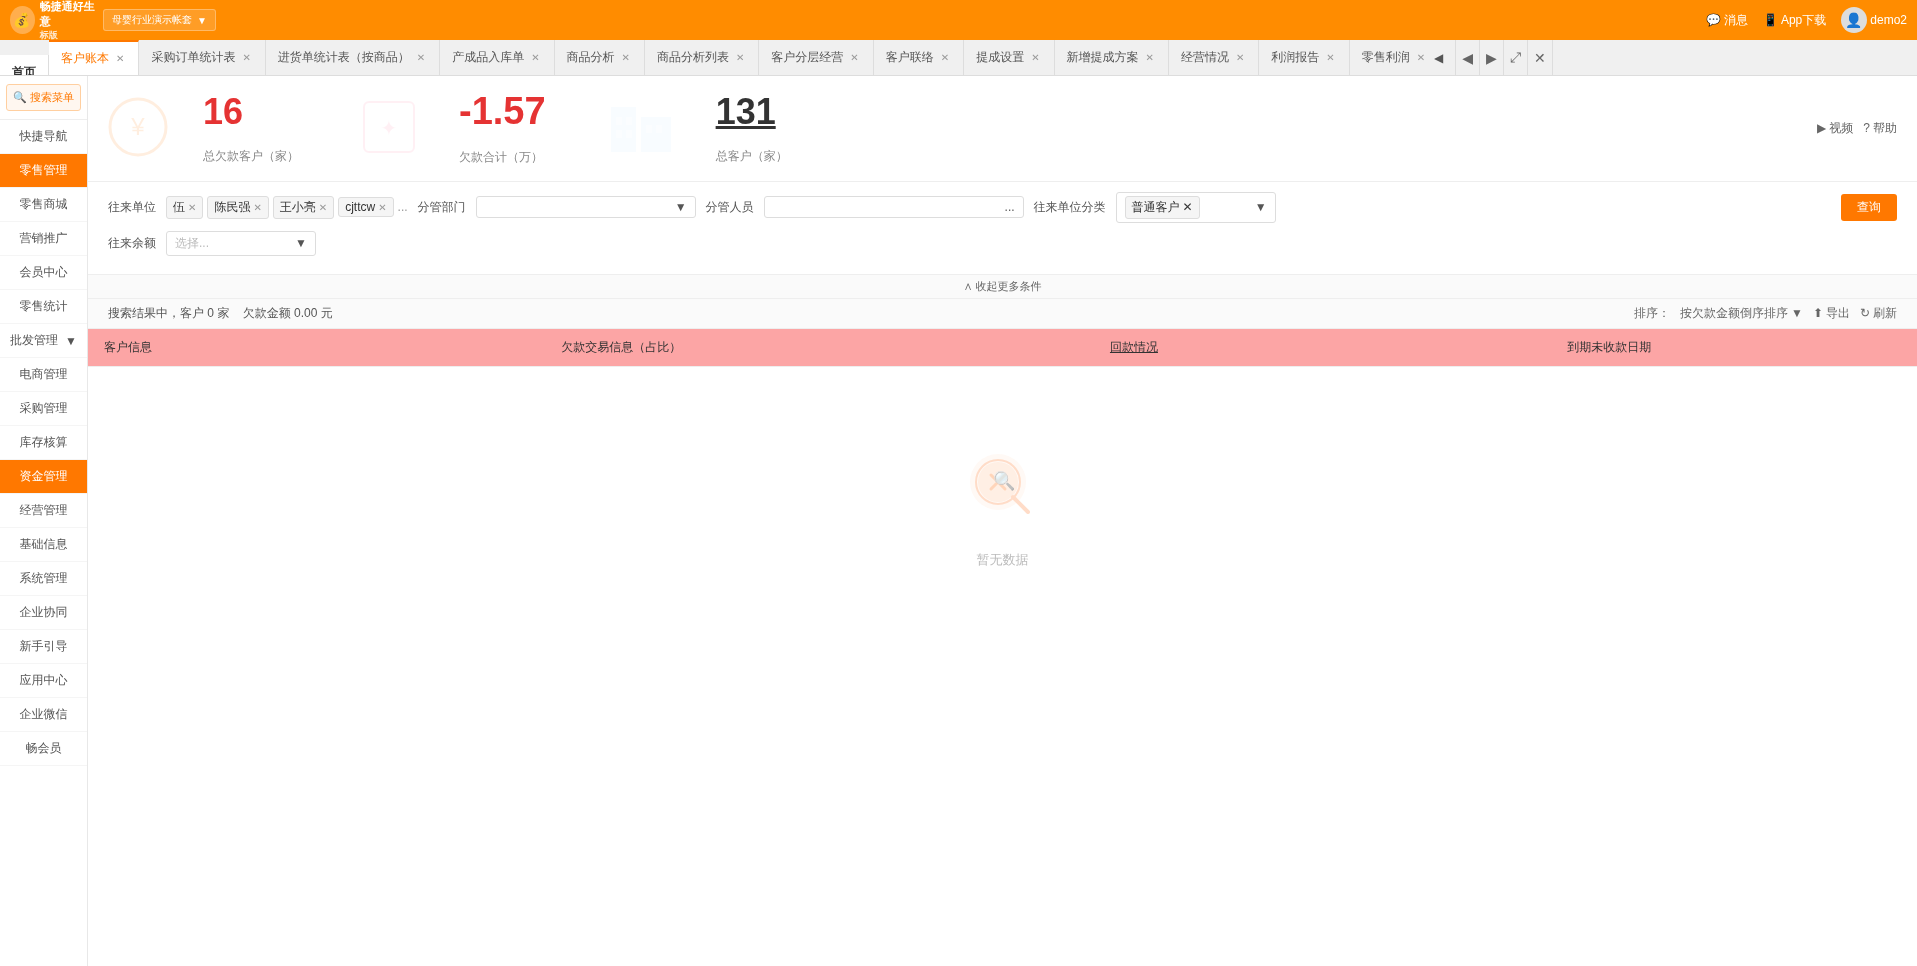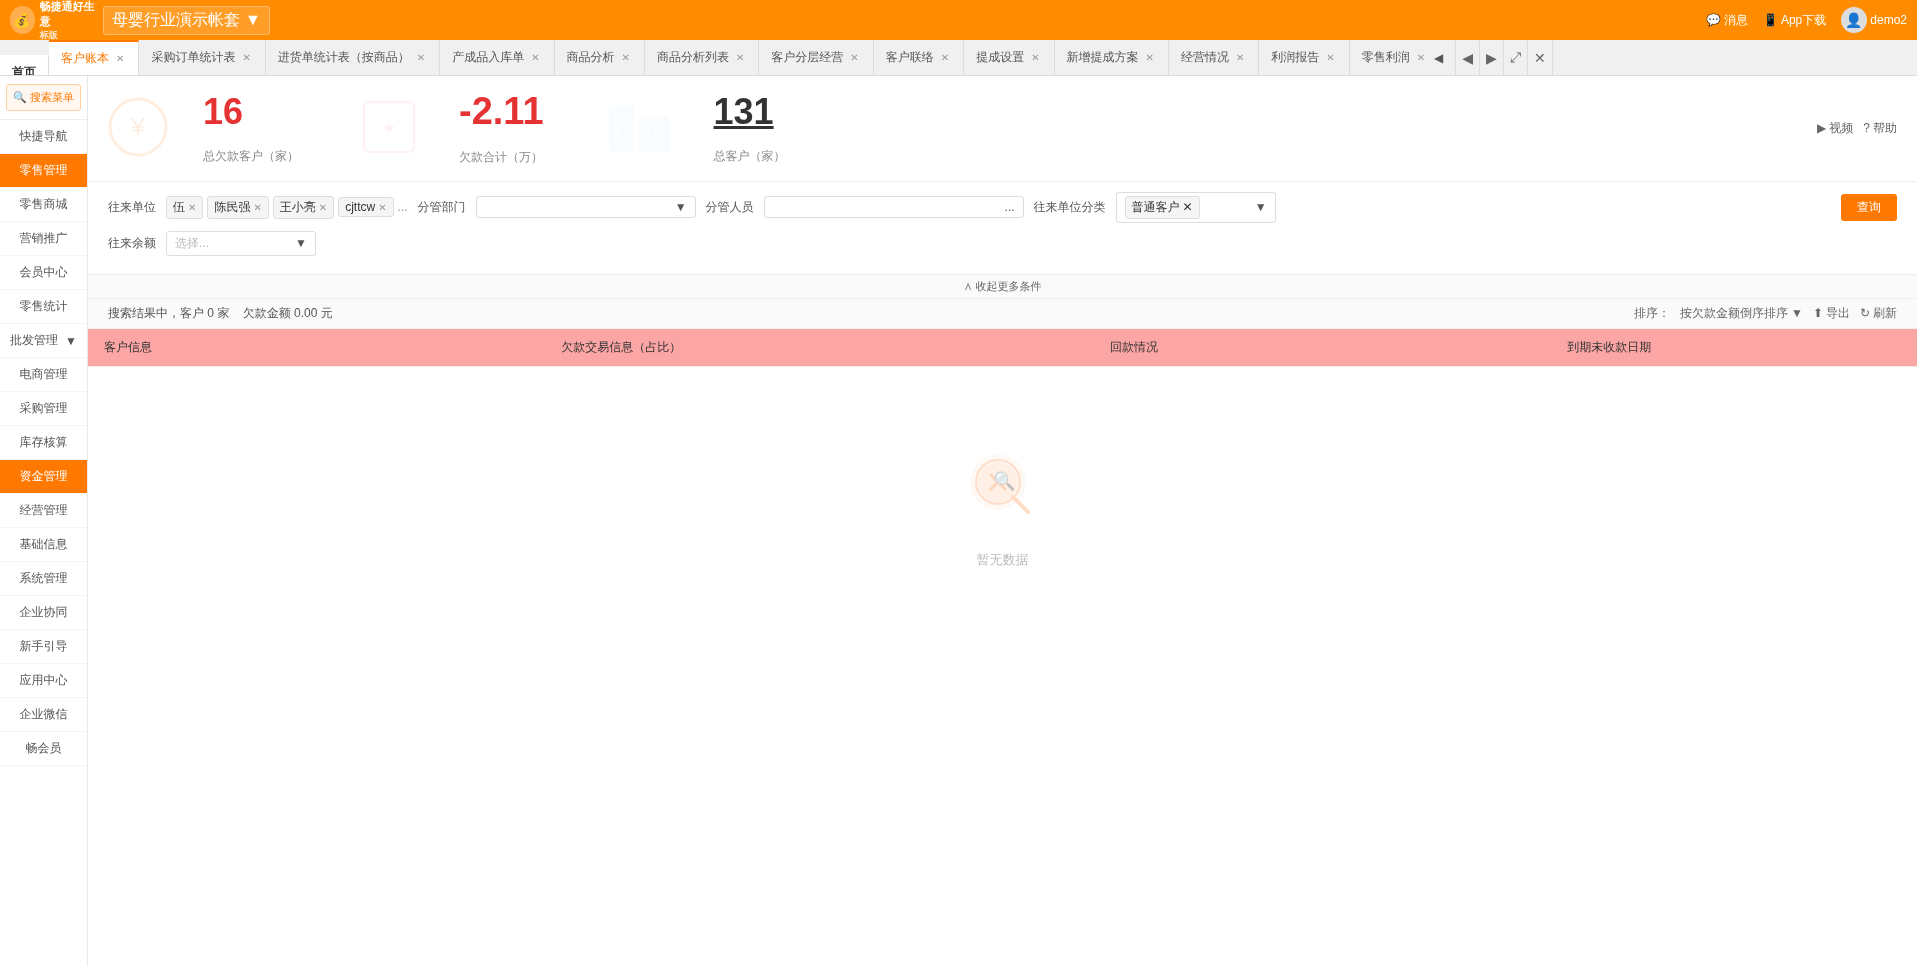--- a/index.html
+++ b/index.html
@@ -32,21 +32,21 @@
       font-size: 14px;
       color: white;
     }
     .workspace-selector {
       margin-left: 5px;
       background: rgba(255,255,255,0.15);
       border: 1px solid rgba(255,255,255,0.3);
       border-radius: 3px;
       color: white;
       padding: 3px 8px;
-      font-size: 16px;
+      font-size: 10px;
       display: flex;
       align-items: center;
       gap: 5px;
       cursor: pointer;
     }
     .header-right {
       margin-left: auto;
       display: flex;
       align-items: center;
       gap: 15px;
@@ -546,21 +546,21 @@
       </div>
 
       <div style="margin:0 20px;opacity:0.12;">
         <svg width="60" height="60" viewBox="0 0 60 60">
           <rect x="5" y="5" width="50" height="50" rx="5" fill="none" stroke="#ff88aa" stroke-width="2"></rect>
           <text x="30" y="38" text-anchor="middle" font-size="20" fill="#ff88aa">✦</text>
         </svg>
       </div>
 
       <div class="stat-block">
-        <div class="stat-value red" style="font-size:38px;">-2.11</div>
+        <div class="stat-value red" style="font-size:38px;">-1.57</div>
         <div class="stat-label">欠款合计（万）</div>
       </div>
 
       <div style="margin:0 20px;opacity:0.08;">
         <svg width="70" height="60" viewBox="0 0 70 60">
           <rect x="5" y="10" width="25" height="45" fill="#aaddff"></rect>
           <rect x="35" y="20" width="30" height="35" fill="#aaddff"></rect>
           <rect x="10" y="20" width="6" height="8" fill="white" opacity="0.5"></rect>
           <rect x="20" y="20" width="6" height="8" fill="white" opacity="0.5"></rect>
           <rect x="10" y="33" width="6" height="8" fill="white" opacity="0.5"></rect>
@@ -674,21 +674,21 @@
         </span>
       </div>
     </div>
 
     <div class="table-container">
       <table class="data-table">
         <thead>
           <tr>
             <th style="width:25%;">客户信息</th>
             <th style="width:30%;">欠款交易信息（占比）</th>
-            <th style="width:25%;">回款情况</th>
+            <th style="width:25%;text-decoration:underline;">回款情况</th>
             <th style="width:20%;">到期未收款日期</th>
           </tr>
         </thead>
         <tbody>
           <tr>
             <td colspan="4" style="padding:0;border:none;">
               <div class="empty-state">
                 <div class="empty-icon">
                   <svg width="80" height="80" viewBox="0 0 80 80" fill="none">
                     <circle cx="35" cy="35" r="28" fill="#ffe0cc" opacity="0.5"></circle>

